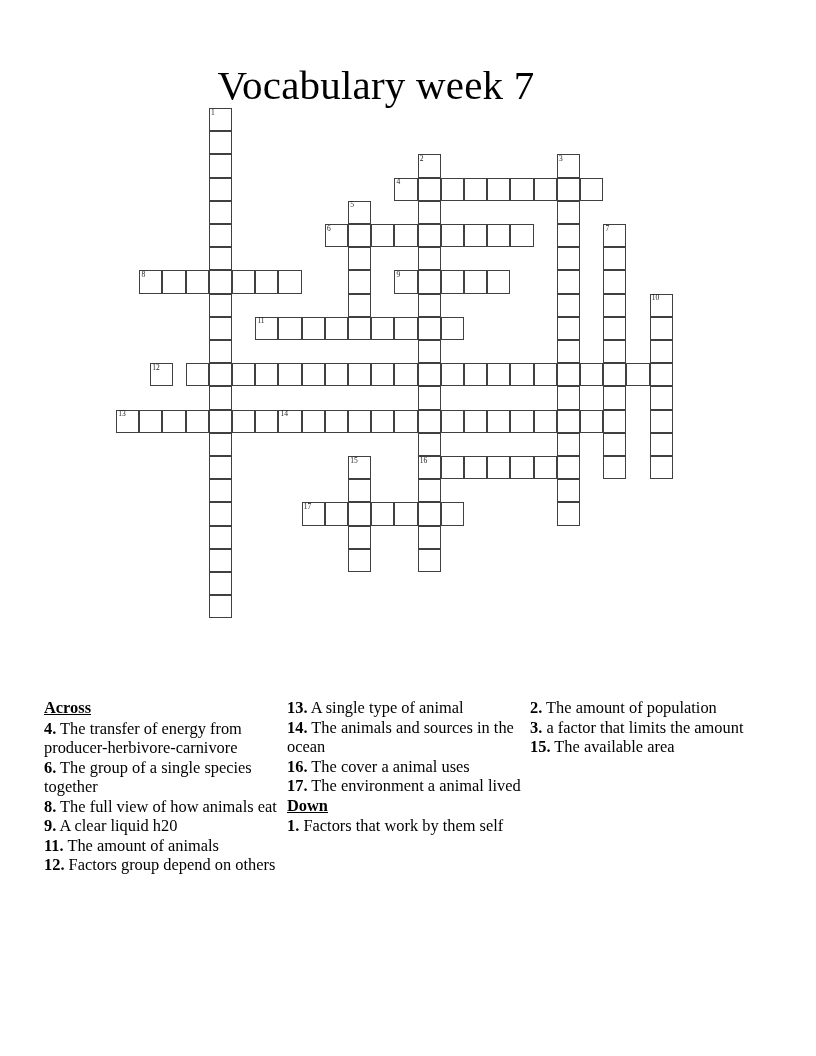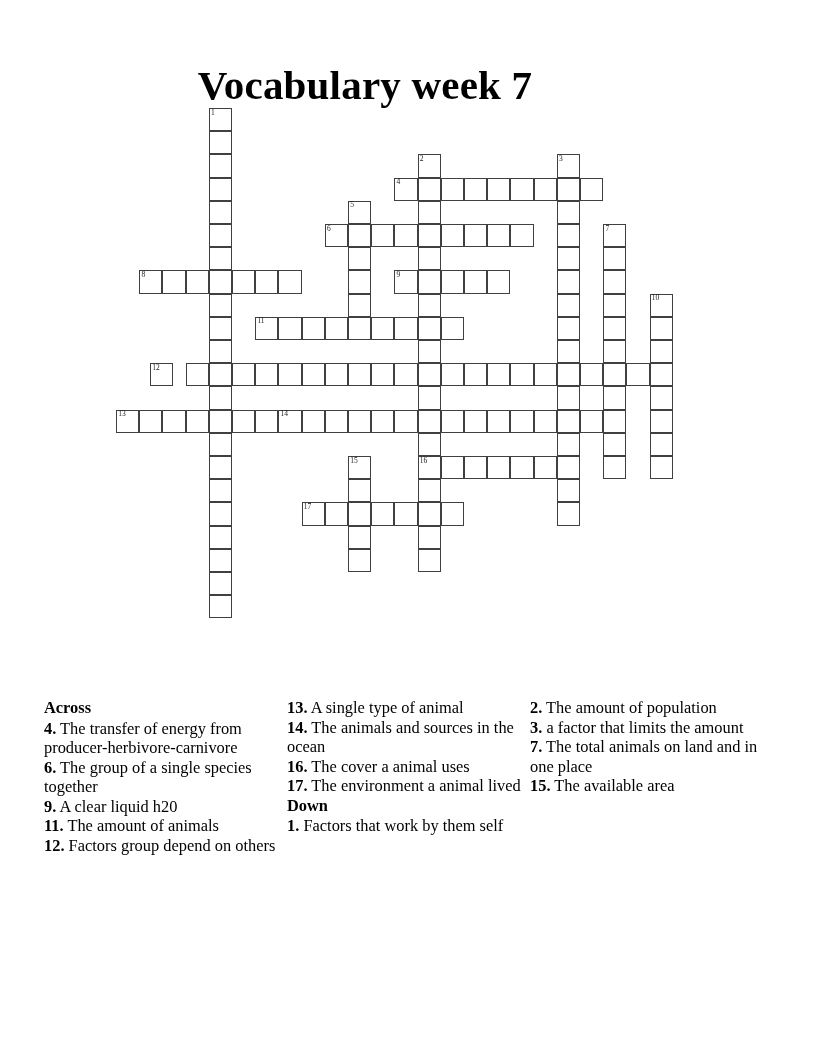--- a/index.html
+++ b/index.html
@@ -13,26 +13,26 @@
     height: 1056px;
     position: relative;
     font-family: "Liberation Serif", "DejaVu Serif", serif;
     color: #000000;
     overflow: hidden;
   }
 
   
   #puzzle-title {
     position: absolute;
-    left: 1px;
+    left: 12px;
     top: 36px;
     width: 728px;
     text-align: center;
     font-size: 41px;
-    font-weight: bold;
+    font-weight: normal;
     line-height: 1.1;
     letter-spacing: 0.2px;
   }
 
   
   #crossword-grid {
     position: absolute;
     left: 0;
     top: 100px;
     width: 816px;
@@ -68,20 +68,21 @@
   }
   .clue-column {
     width: 243px;
     padding-right: 6px;
     box-sizing: border-box;
     font-size: 16.4px;
     line-height: 1.19;
   }
   .clue-heading {
     font-weight: bold;
+    text-decoration: underline;
     font-size: 16.4px;
     margin: 0 0 1px 0;
     display: block;
   }
   .clue {
     display: block;
     margin: 0;
     padding: 0;
     text-indent: 0;
   }
@@ -296,36 +297,36 @@
     <div class="cell" style="left: 208.8px; top: 495.2px;"></div>
   </div>
 
 <div id="clues">
 
   <div class="clue-column">
     <span class="clue-heading">Across</span>
 
     <p class="clue"><span class="cnum">4.</span> <span class="ctext">The transfer of energy from producer-herbivore-carnivore</span></p>
     <p class="clue"><span class="cnum">6.</span> <span class="ctext">The group of a single species together</span></p>
+    <p class="clue"><span class="cnum">8.</span> <span class="ctext">The full view of how animals eat</span></p>
     <p class="clue"><span class="cnum">9.</span> <span class="ctext">A clear liquid h20</span></p>
     <p class="clue"><span class="cnum">11.</span> <span class="ctext">The amount of animals</span></p>
     <p class="clue"><span class="cnum">12.</span> <span class="ctext">Factors group depend on others</span></p>
   </div>
 
   <div class="clue-column">
     <p class="clue"><span class="cnum">13.</span> <span class="ctext">A single type of animal</span></p>
     <p class="clue"><span class="cnum">14.</span> <span class="ctext">The animals and sources in the ocean</span></p>
     <p class="clue"><span class="cnum">16.</span> <span class="ctext">The cover a animal uses</span></p>
     <p class="clue"><span class="cnum">17.</span> <span class="ctext">The environment a animal lived</span></p>
 
     <span class="clue-heading">Down</span>
 
     <p class="clue"><span class="cnum">1.</span> <span class="ctext">Factors that work by them self</span></p>
   </div>
 
   <div class="clue-column">
     <p class="clue"><span class="cnum">2.</span> <span class="ctext">The amount of population</span></p>
     <p class="clue"><span class="cnum">3.</span> <span class="ctext">a factor that limits the amount</span></p>
-    <p class="clue"><span class="cnum">7.</span> <span class="ctext">The total animals on land and in one place</span></p>
     <p class="clue"><span class="cnum">15.</span> <span class="ctext">The available area</span></p>
   </div>
 
 </div>
 
 </body></html>

